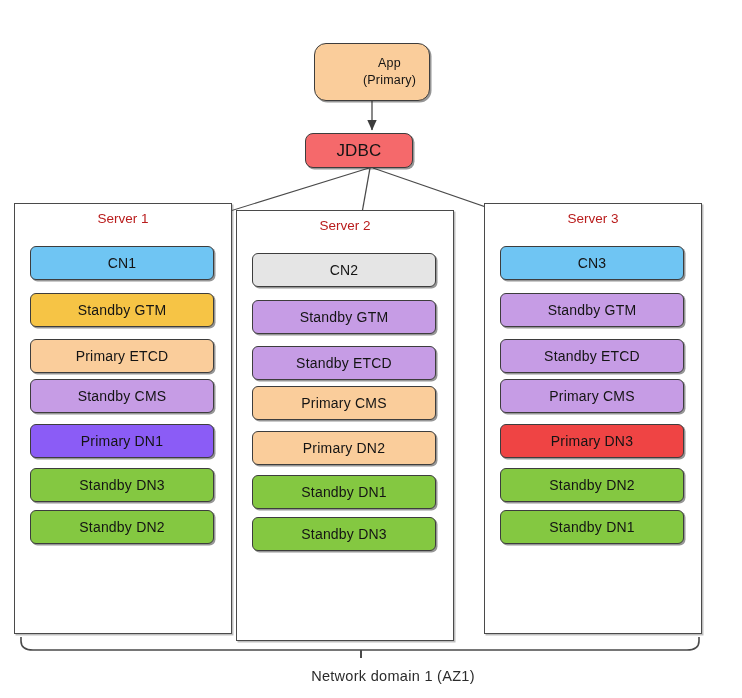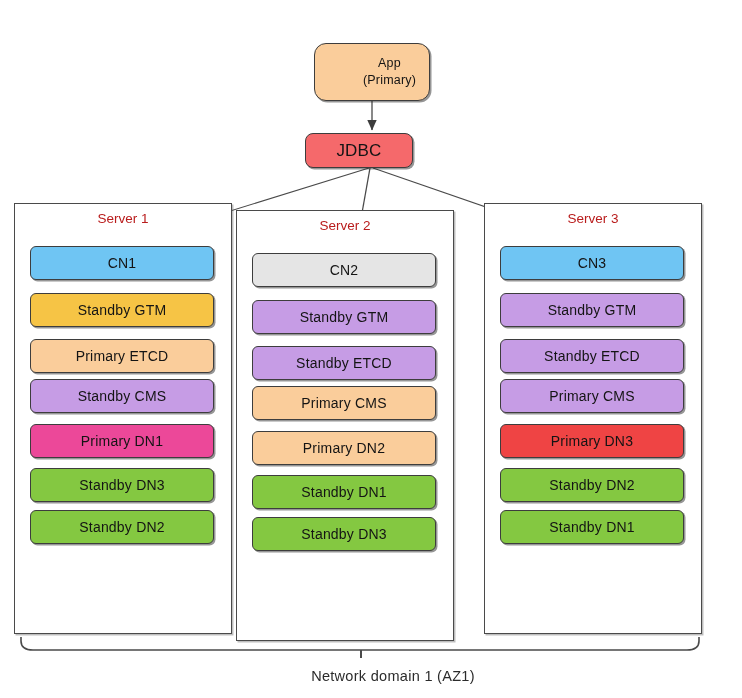--- a/index.html
+++ b/index.html
@@ -66,21 +66,21 @@
   </div>
 
   <div class="node jdbc-node" style="background: rgb(245, 105, 107);">JDBC</div>
 
   <div class="server s1">
     <div class="title">Server 1</div>
     <div class="node r0" style="background: rgb(111, 197, 243);">CN1</div>
     <div class="node r1" style="background: rgb(246, 196, 69);">Standby GTM</div>
     <div class="node r2" style="background: rgb(250, 205, 155);">Primary ETCD</div>
     <div class="node r3" style="background: rgb(198, 156, 229);">Standby CMS</div>
-    <div class="node r4" style="background: #ec4899;">Primary DN1</div>
+    <div class="node r4" style="background: #8b5cf6;">Primary DN1</div>
     <div class="node r5" style="background: rgb(132, 200, 65);">Standby DN3</div>
     <div class="node r6" style="background: rgb(132, 200, 65);">Standby DN2</div>
   </div>
 
   <div class="server s2">
     <div class="title">Server 2</div>
     <div class="node r0" style="background: #e5e5e5;">CN2</div>
     <div class="node r1" style="background: rgb(198, 156, 229);">Standby GTM</div>
     <div class="node r2" style="background: rgb(198, 156, 229);">Standby ETCD</div>
     <div class="node r3" style="background: rgb(250, 205, 155);">Primary CMS</div>

